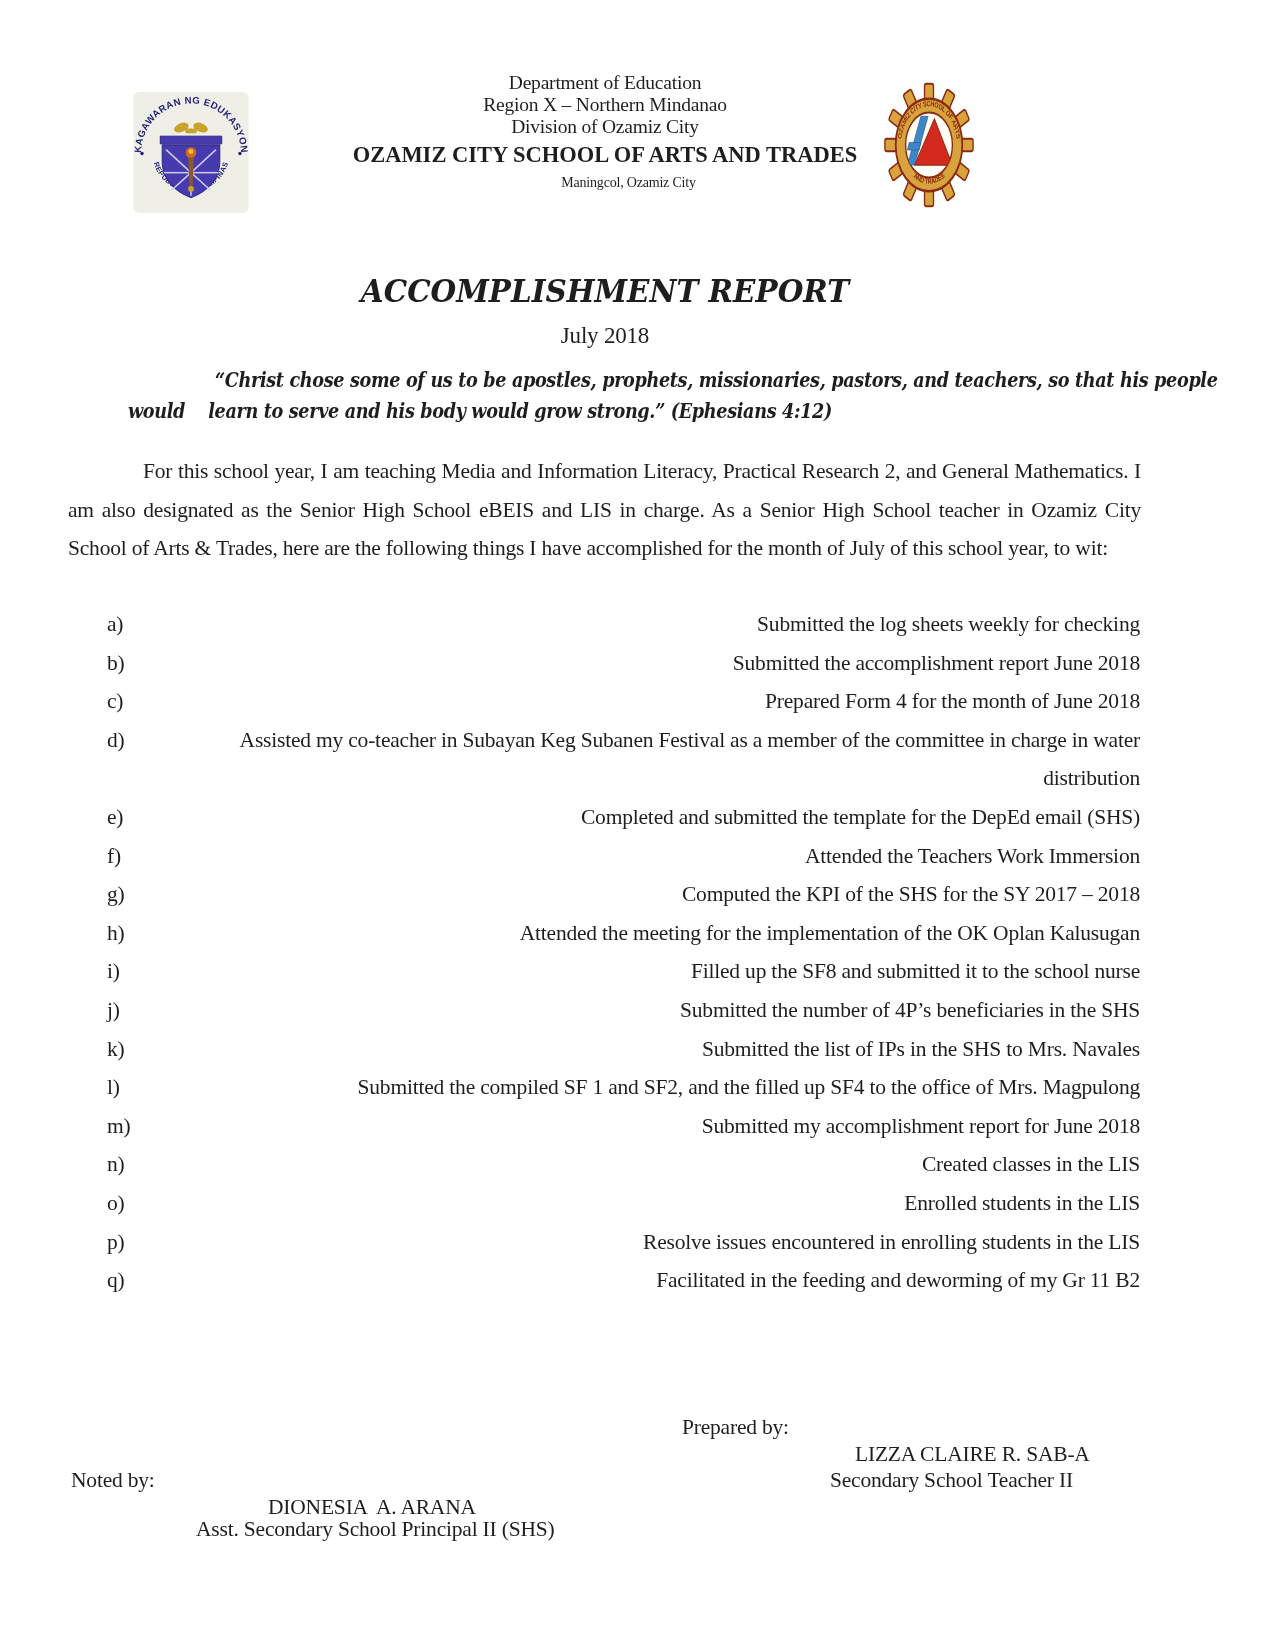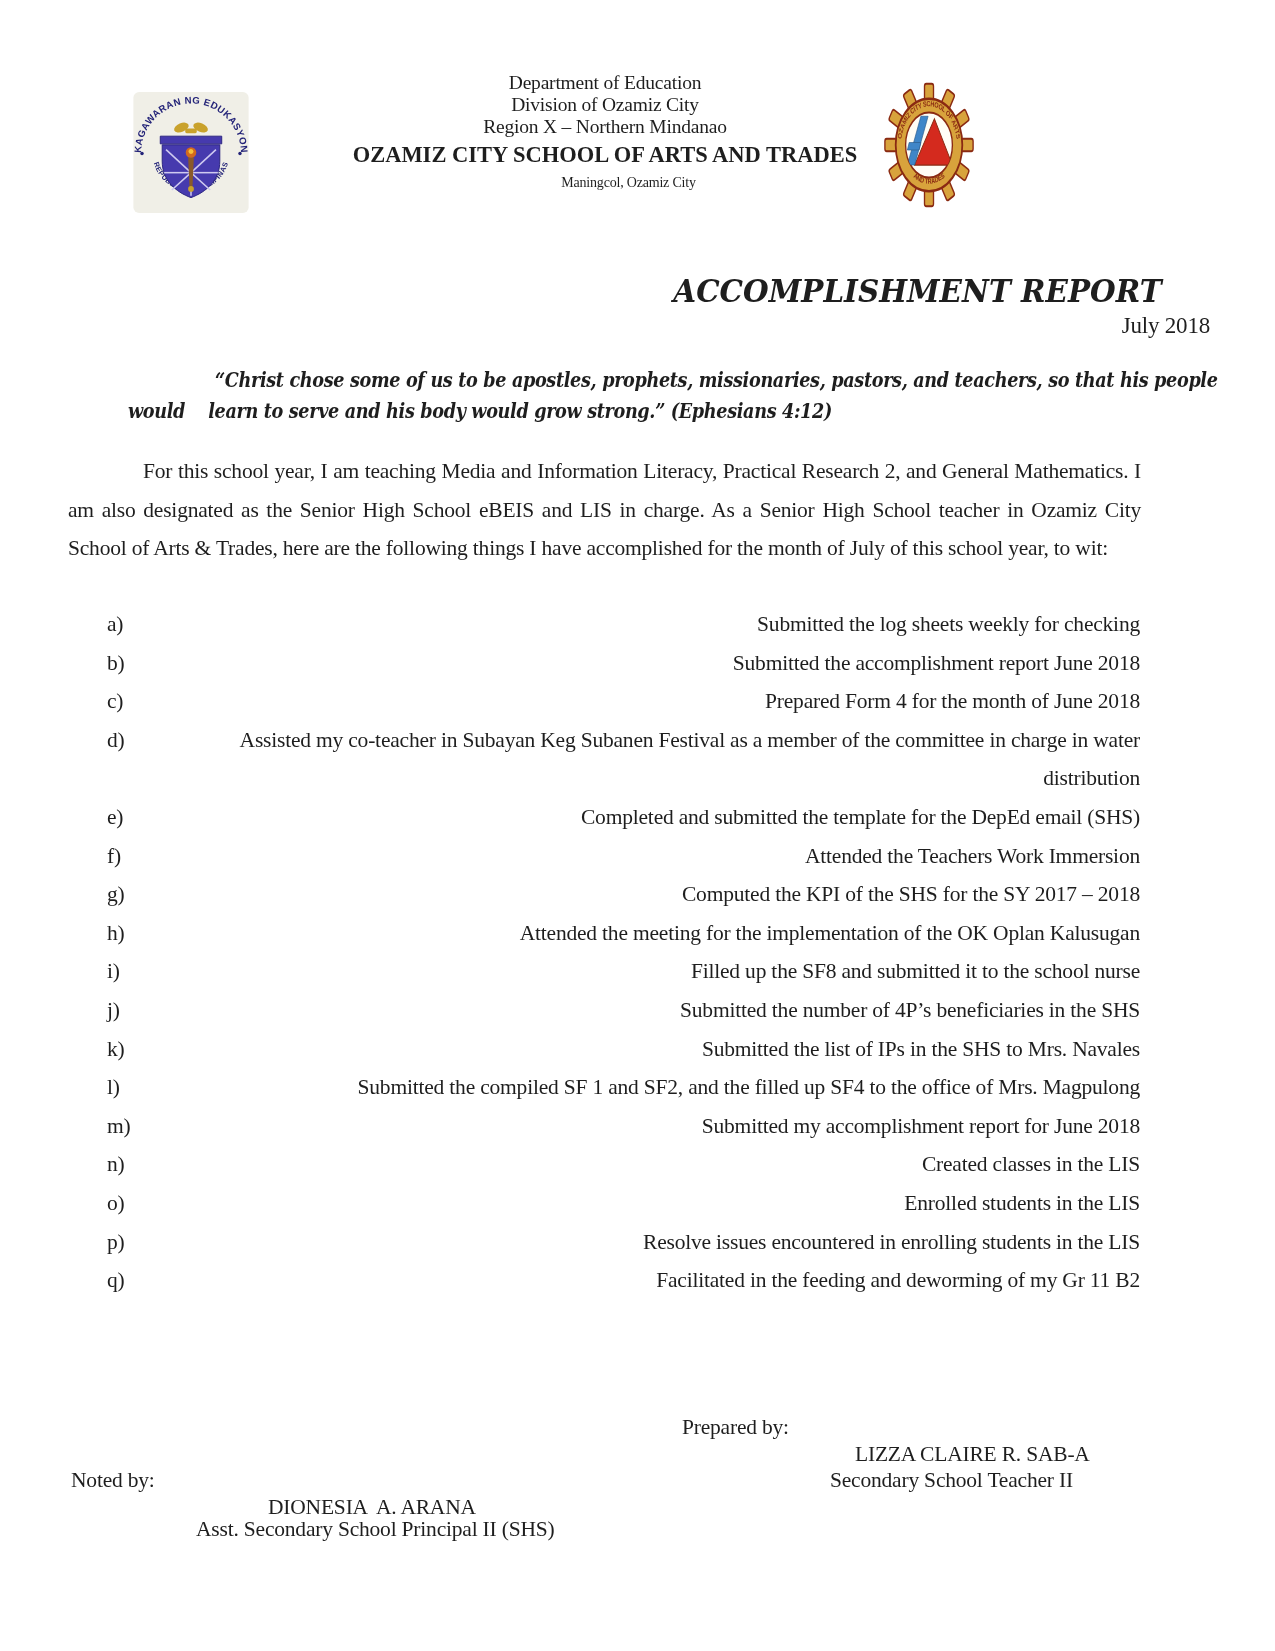--- a/index.html
+++ b/index.html
@@ -20,27 +20,27 @@
   
   .logo-left{position:absolute;left:133px;top:92px;width:116px;height:121px;}
   .logo-right{position:absolute;left:884px;top:80px;width:90px;height:130px;}
   .logo-left svg,.logo-right svg{width:100%;height:100%;display:block;}
   
   .letterhead{position:absolute;left:0;top:72px;width:1210px;text-align:center;}
   .lh-line{font-size:19.5px;line-height:22px;}
   .school-name{font-size:22.5px;font-weight:bold;line-height:29px;margin-top:2px;letter-spacing:0;}
   .school-location{font-size:14px;line-height:27px;padding-left:47px;}
   
-  .title-block{position:absolute;left:0;top:272px;width:1210px;text-align:right;}
+  .title-block{position:absolute;left:0;top:272px;width:1210px;text-align:center;}
   .report-title{
     font-family:"DejaVu Serif",serif;font-style:italic;font-weight:bold;
     font-size:32px;line-height:38px;letter-spacing:0;
     transform:scaleX(0.92);transform-origin:center;
   }
-  .report-month{font-size:23px;line-height:31px;margin-top:0;}
+  .report-month{font-size:23px;line-height:31px;margin-top:10px;}
   
   .quote-line{
     position:absolute;white-space:pre;
     font-family:"DejaVu Serif",serif;font-style:italic;font-weight:bold;
     font-size:20.5px;letter-spacing:-0.4px;
     transform:scaleX(0.86);transform-origin:left center;
   }
   .quote-line1{left:215px;top:368px;}
   .quote-line2{left:128px;top:399px;}
   
@@ -158,22 +158,22 @@
       <g clip-path="url(#innerClip)">
         <polygon class="logo-triangle" points="34,68 76,68 56,31"></polygon>
         <polygon class="logo-stripe" points="26,68 41,29 49,29 34,68"></polygon>
         <polygon class="logo-stripe" points="28,50 41,50 39,56 26,56"></polygon>
       </g>
     </svg>
   </div>
 
   <div class="letterhead">
     <div class="lh-line">Department of Education</div>
+    <div class="lh-line">Region X – Northern Mindanao</div>
     <div class="lh-line">Division of Ozamiz City</div>
-    <div class="lh-line">Region X – Northern Mindanao</div>
     <div class="school-name">OZAMIZ CITY SCHOOL OF ARTS AND TRADES</div>
     <div class="school-location">Maningcol, Ozamiz City</div>
   </div>
 
   <div class="title-block">
     <div class="report-title">ACCOMPLISHMENT REPORT</div>
     <div class="report-month">July 2018</div>
   </div>
 
   <div class="quote-line quote-line1">“Christ chose some of us to be apostles, prophets, missionaries, pastors, and teachers, so that his people</div>

